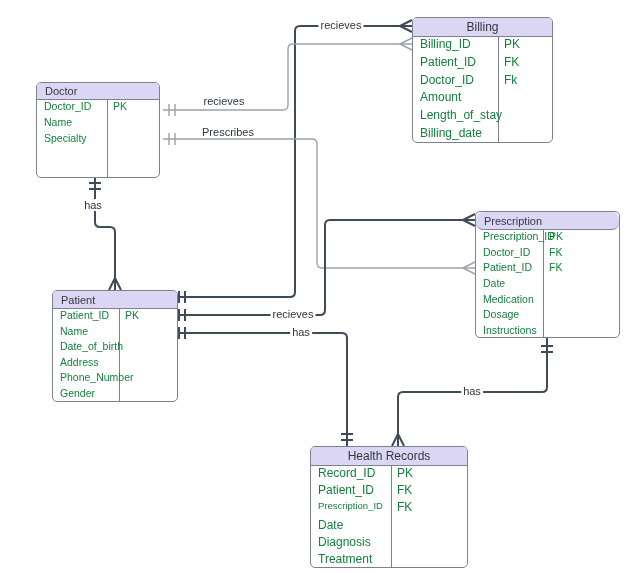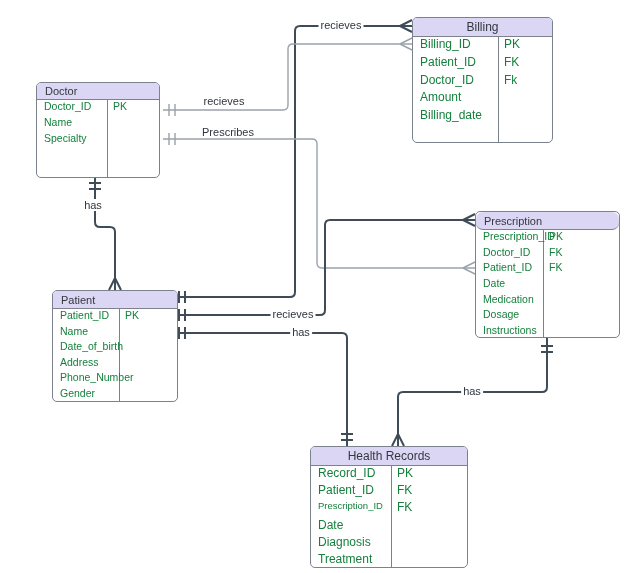--- a/index.html
+++ b/index.html
@@ -130,20 +130,24 @@
       </div>
     <div class="e-row">
         <span class="attr">Doctor_ID</span>
         <span class="key">Fk</span>
       </div>
     <div class="e-row">
         <span class="attr">Amount</span>
         <span class="key"></span>
       </div>
     <div class="e-row">
+        <span class="attr">Length_of_stay</span>
+        <span class="key"></span>
+      </div>
+    <div class="e-row">
         <span class="attr">Billing_date</span>
         <span class="key"></span>
       </div>
   </div>
 </div>
 
 <div class="entity" style="left:52px;top:290px;width:126px;height:112px;--div:66px;--rh:15.6px;--fs:10.5px;">
   <div class="e-head left" style="height:18px;">Patient</div>
   <div class="e-body">
     <div class="e-div"></div>

